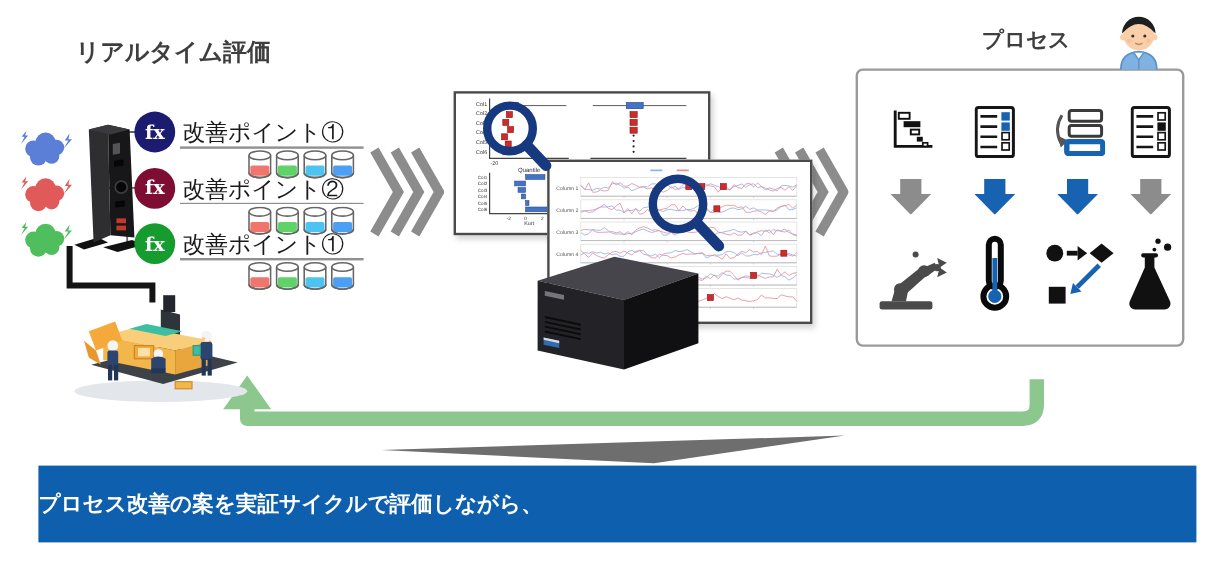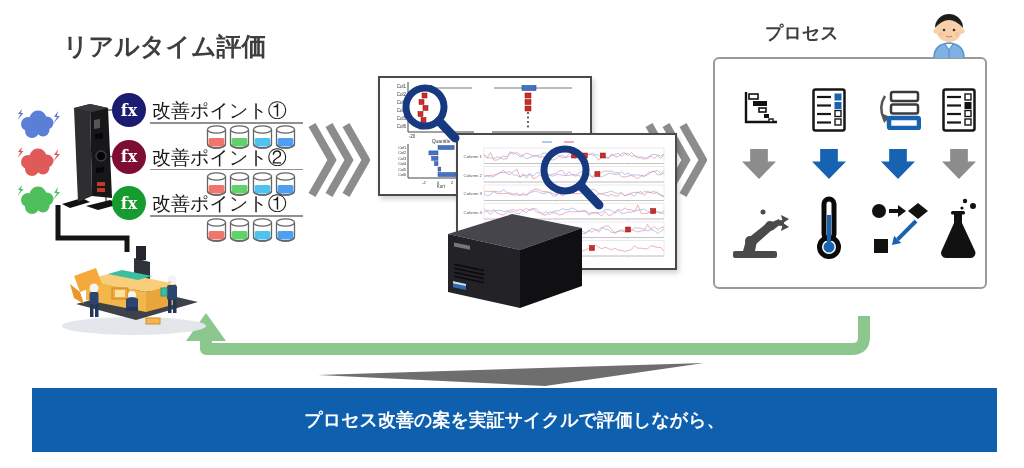--- a/index.html
+++ b/index.html
@@ -1,35 +1,35 @@
 <!DOCTYPE html>
 <html><head>
 <meta charset="utf-8">
 <style>
   html,body{margin:0;padding:0;background:#fff;}
   #canvas{position:relative;width:1024px;height:468px;background:#fff;overflow:hidden;
           font-family:"Liberation Sans",sans-serif;}
   .abs{position:absolute;}
-  .sec-title{font-size:25px;font-weight:700;color:#3E3E3E;white-space:nowrap;}
+  .sec-title{font-size:20px;font-weight:700;color:#3E3E3E;white-space:nowrap;}
   
   .fx-badge{width:34px;height:34px;border-radius:50%;display:flex;align-items:center;justify-content:center;
             color:#fff;font-family:"DejaVu Serif",serif;font-weight:700;font-size:16px;}
   .point-label{font-size:19px;font-weight:400;color:#1A1A1A;white-space:nowrap;}
   .point-underline{height:1.5px;background:#909090;}
   .db-row{display:flex;gap:2px;}
   
   .panel{background:#fff;border:2px solid #4A4A4A;box-shadow:2px 3px 5px rgba(0,0,0,.18);}
   
   #plan-box{border:2px solid #9A9A9A;border-radius:6px;background:#fff;}
-  #plan-title{line-height:21px;z-index:6;}
+  #plan-title{text-align:center;line-height:21px;z-index:6;}
   #plan-title span{display:inline-block;background:#fff;padding:0 5px;font-size:18px;font-weight:700;color:#3E3E3E;white-space:nowrap;}
   .block-arrow{width:34px;height:30px;
      clip-path:polygon(24% 0,76% 0,76% 42%,100% 42%,50% 100%,0 42%,24% 42%);}
   
-  #banner{display:flex;flex-direction:column;align-items:center;justify-content:center;gap:3px;}
+  #banner{display:flex;flex-direction:column;justify-content:center;gap:3px;}
   #banner span{color:#fff;font-size:18px;font-weight:700;white-space:nowrap;}
   svg{display:block;}
 </style>
 </head>
 <body>
 
 <div id="canvas">
 
   <svg class="abs" style="left:0;top:0;z-index:0" width="1024" height="468" viewBox="0 0 1024 468">
     <path d="M88 156.5 H106 M106 110 V203 M114 110 H106 M114 156.5 H106 M114 203 H106" fill="none" stroke="#666" stroke-width="1.5"></path>

